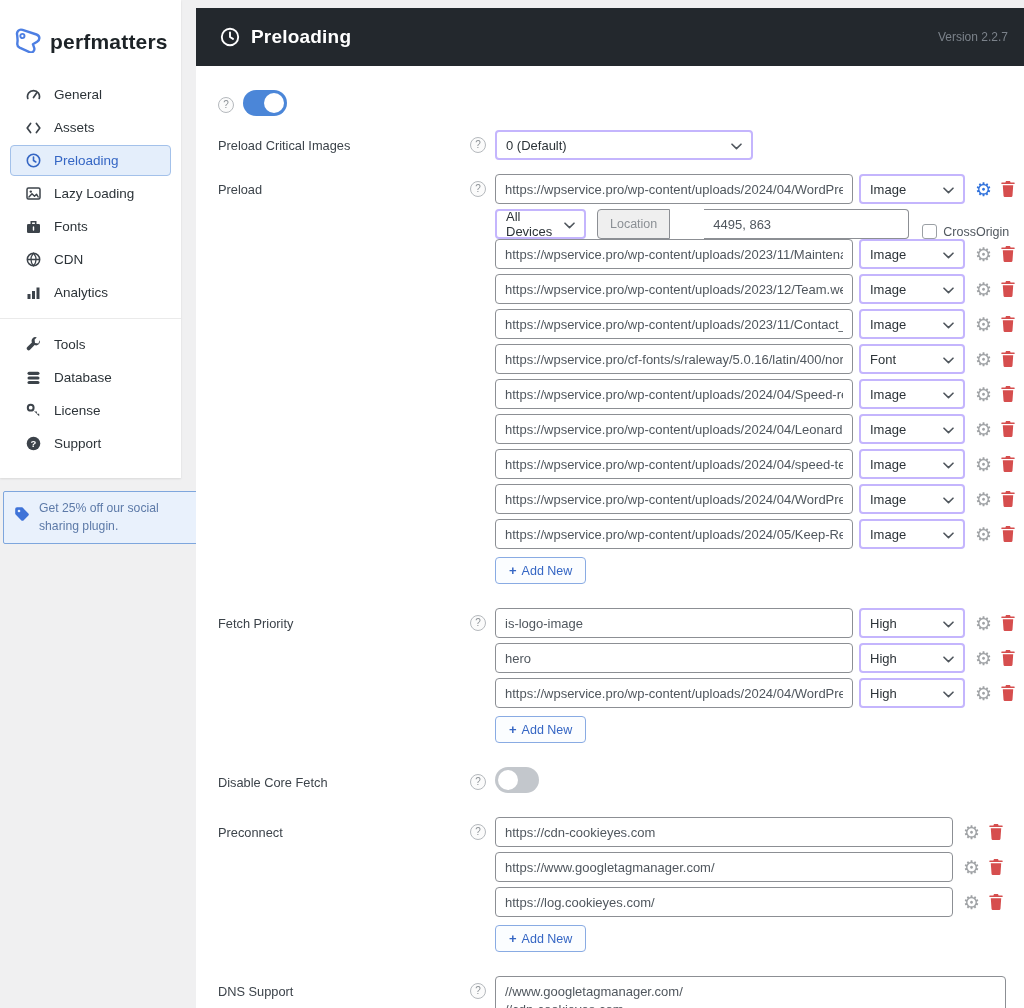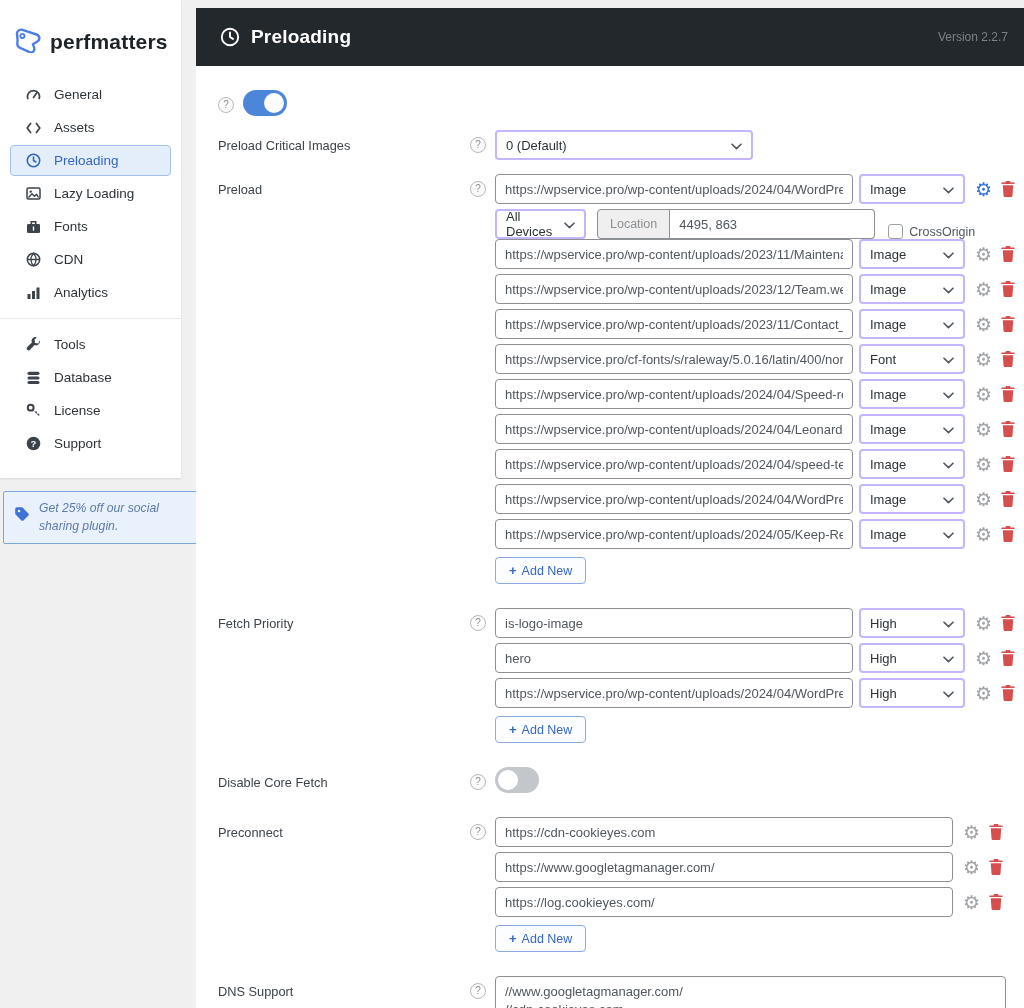--- a/index.html
+++ b/index.html
@@ -17,21 +17,21 @@
     border-radius:4px; cursor:pointer; }
   .nav-item .nicon { width:16px; height:15px; display:flex; align-items:center;
     justify-content:center; color:#3c434a; flex:0 0 16px; }
   .nav-item.active { background:#e4eefb; border-color:#a3c1ea; color:#3566c4; }
   .nav-item.active .nicon { color:#3566c4; }
   .nav-divider { border-top:1px solid #eaeaea; margin:10px -10px 10px -10px; }
 
   
   .promo { position:absolute; left:3px; top:491px; width:215px; min-height:49px;
     background:#e9f1fc; border:1px solid #7ea6dd; border-radius:2px;
-    padding:8px 18px 8px 10px; display:flex; gap:9px;font-style:italic; }
+    padding:8px 18px 8px 10px; display:flex; gap:9px; }
   .promo-text { font-size:12.2px; line-height:1.45; color:#5d7aa8; }
   .promo-close { position:absolute; right:6px; top:3px; font-size:12px;
     color:#7f98bf; cursor:pointer; }
 
   
   .main { position:absolute; left:196px; top:8px; width:828px; height:1000px; }
   .hdr { height:58px; background:#23282d; display:flex; align-items:center;
     padding:0 16px 0 24px; }
   .hdr-title { display:flex; align-items:center; gap:11px; color:#fff;
     font-size:19px; font-weight:bold; letter-spacing:.2px; }
@@ -56,21 +56,21 @@
     color:#2c3338; font-size:13px; padding:0 9px; display:inline-flex; align-items:center;
     justify-content:space-between; cursor:pointer; }
   .w-type { width:106px; margin-left:6px; }
   .w-main { width:258px; }
   .chev { margin-left:8px; flex:0 0 auto; }
   .gear { margin-left:10px; font-size:19px; line-height:19px; color:#a0a3a6; cursor:pointer; }
   .gear.blue { color:#3273dc; }
   .trash { margin-left:9px; cursor:pointer; display:flex; }
 
   .subrow { display:flex; align-items:flex-end; }
-  .locgroup { display:flex; margin-left:11px; }
+  .locgroup { display:flex; margin-left:11px;gap:34px; }
   .loc-addon { height:30px; display:flex; align-items:center; padding:0 12px;
     background:#efefef; border:1px solid #8c8f94; border-radius:4px 0 0 4px;
     color:#8b9095; font-size:12.5px; }
   .loc-input { width:205px; border-radius:0 4px 4px 0; border-left:0; }
   .cbwrap { display:flex; align-items:center; gap:6px; margin-left:13px; }
   .cbox { width:15px; height:15px; border:1px solid #9ba0a5; border-radius:3px;
     background:#fff; cursor:pointer; }
   .cblabel { font-size:12.5px; color:#50575e; }
 
   .addnew { display:inline-flex; align-items:center; gap:5px; margin-top:3px;

